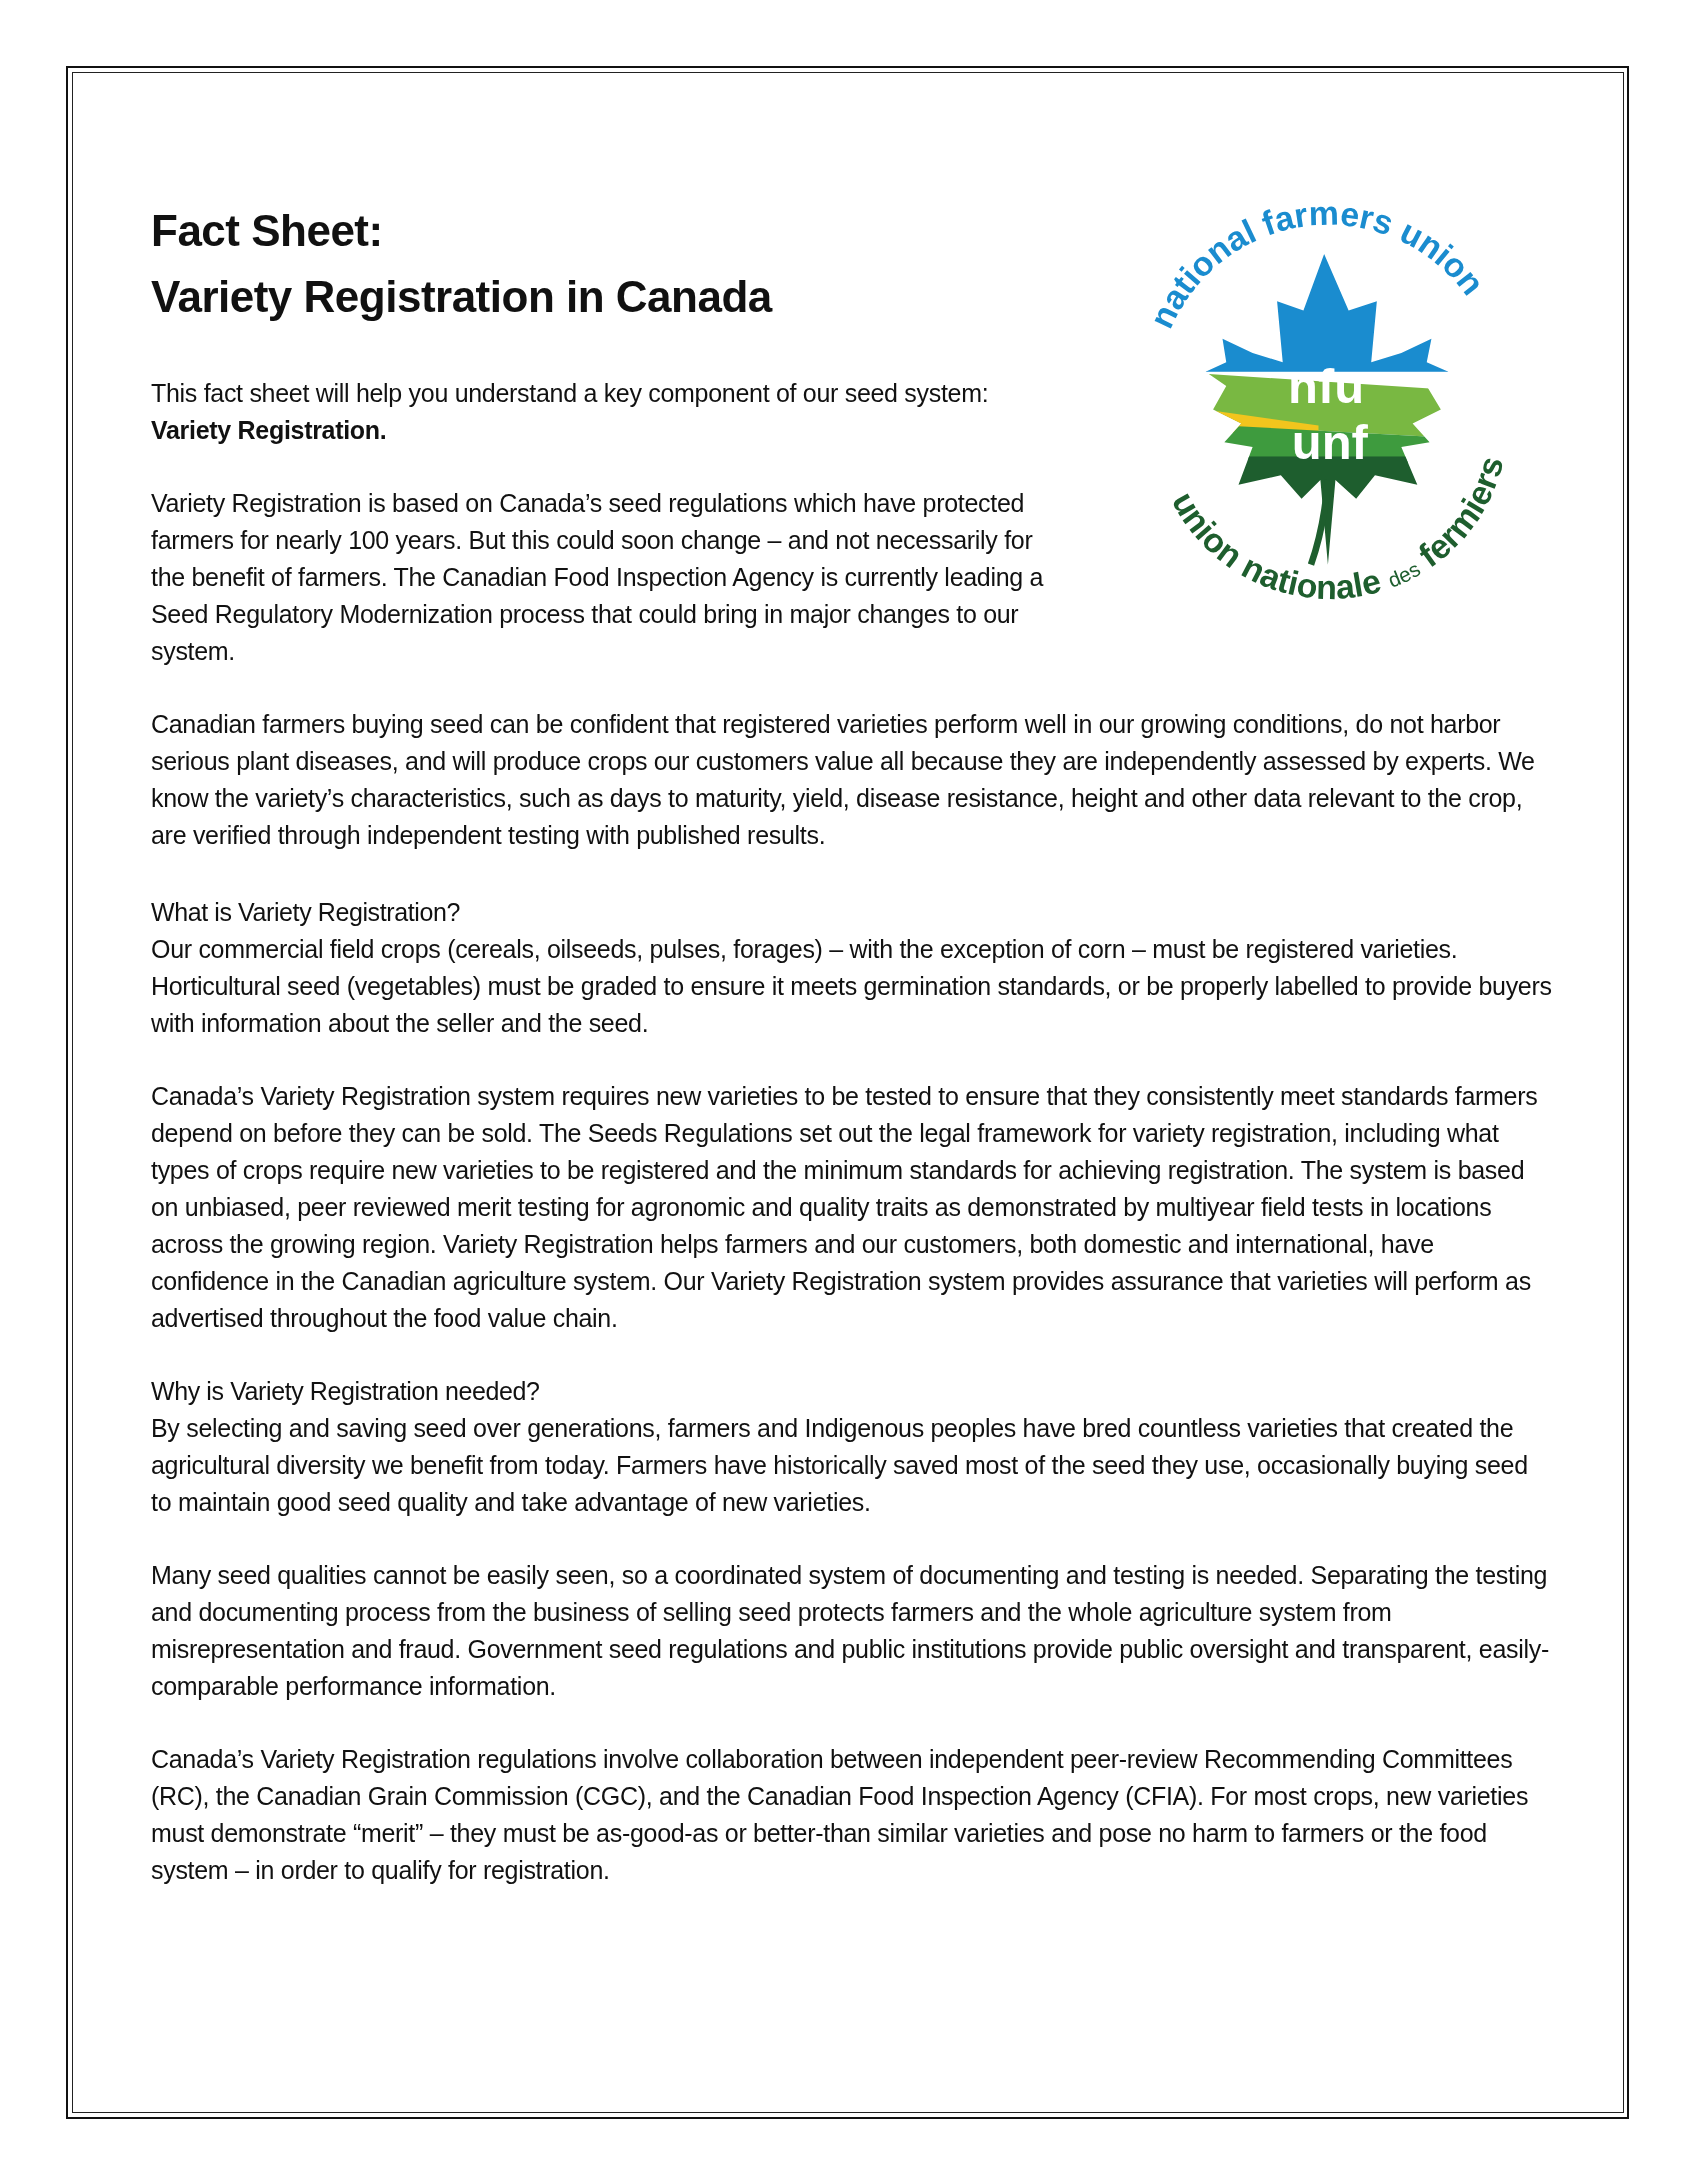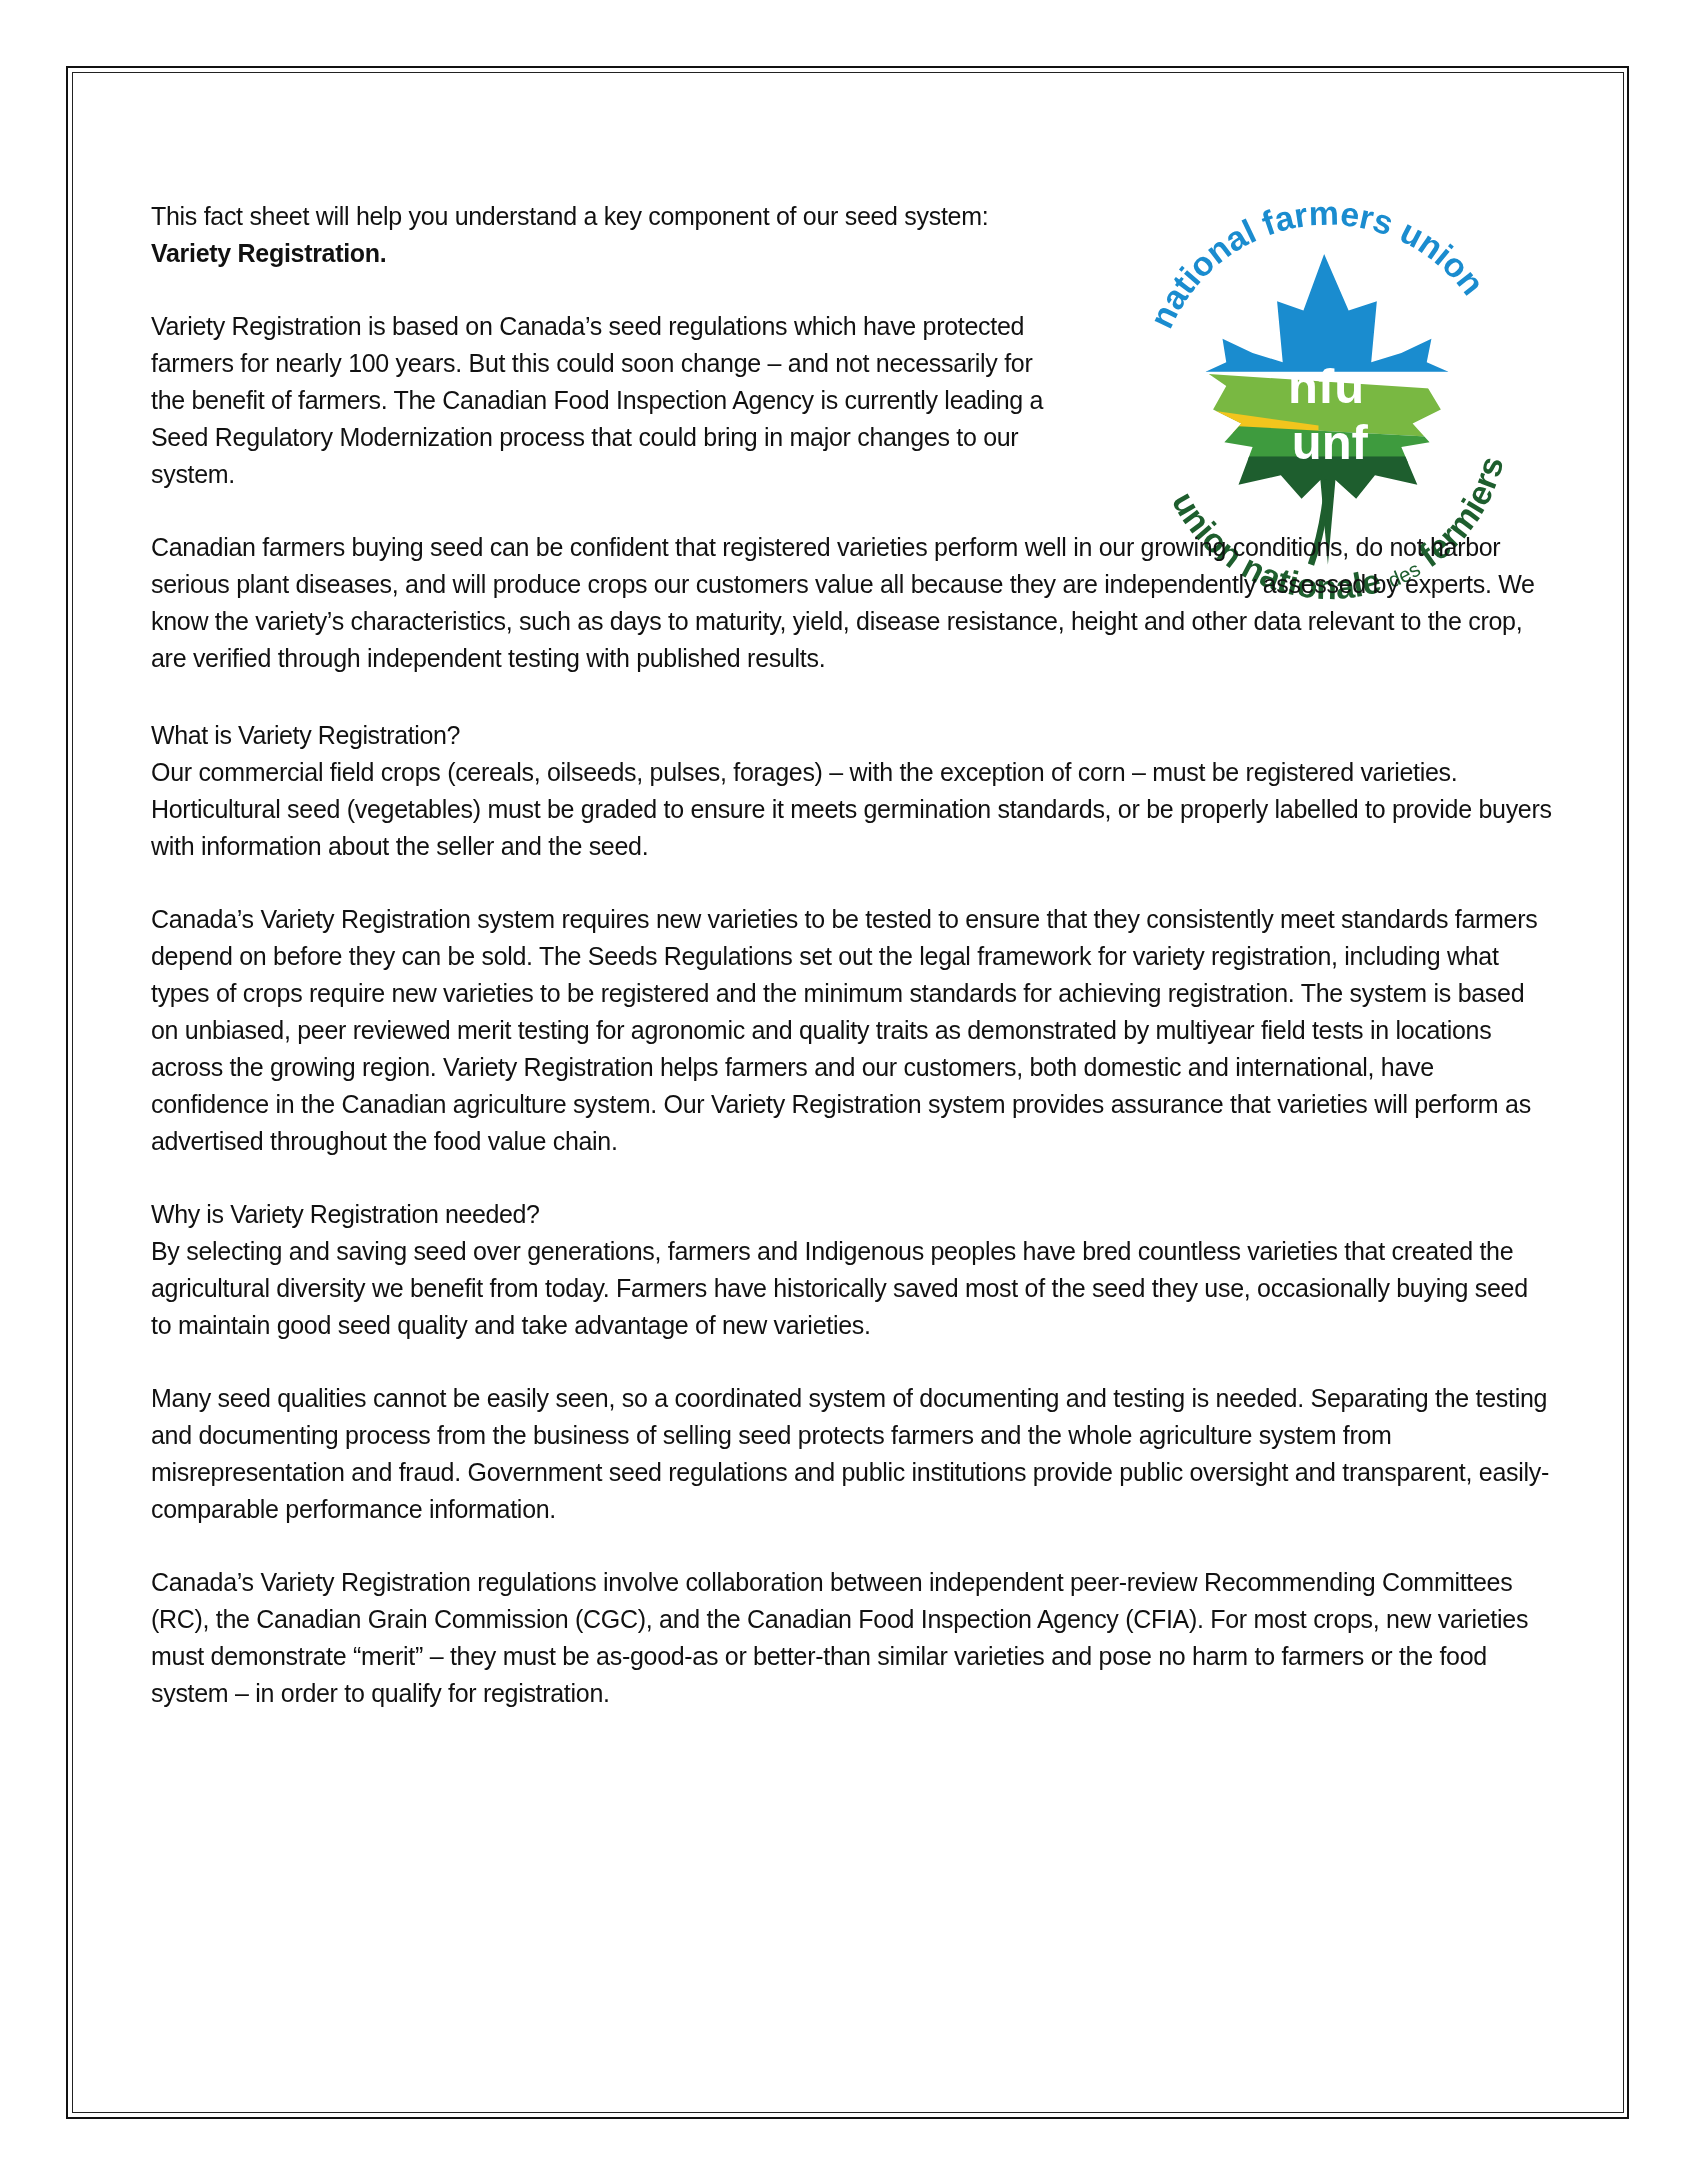--- a/index.html
+++ b/index.html
@@ -4,21 +4,21 @@
   <style>
     html, body { margin: 0; padding: 0; background: #ffffff; }
     body { width: 1695px; height: 2183px; position: relative; overflow: hidden;
            font-family: "Liberation Sans", "DejaVu Sans", sans-serif; color: #111; }
     .frame-outer { position: absolute; left: 66px; top: 66px; width: 1563px; height: 2053px;
                    border: 2.8px solid #111; box-sizing: border-box; }
     .frame-inner { position: absolute; left: 72px; top: 72px; width: 1552px; height: 2041px;
                    border: 1.4px solid #222; box-sizing: border-box; }
     .content { position: absolute; left: 151px; top: 198px; width: 1403px; }
     h1 { margin: 0; font-size: 44px; line-height: 66px; font-weight: bold; letter-spacing: -0.5px; }
-    .intro { width: 904px; }
+    .intro { width: 904px; margin-top: 45px; }
     p { margin: 0; font-size: 25px; line-height: 37px; letter-spacing: -0.3px; }
     .para-gap { height: 36px; }
     .section-head { font-weight: normal; font-size: 25px; line-height: 37px; margin: 0; letter-spacing: -0.4px; }
     .logo { position: absolute; left: 1102px; top: 160px; width: 433px; height: 480px; }
     .logo svg { width: 100%; height: 100%; }
   </style>
 </head>
 <body>
 
 <div class="frame-outer"></div>
@@ -46,20 +46,24 @@
     <text font-family="Liberation Sans, sans-serif" font-weight="bold" font-size="36" fill="#1a8ccf">
       <textPath href="#arcTop" startOffset="50%" text-anchor="middle">national farmers union</textPath>
     </text>
     <text font-family="Liberation Sans, sans-serif" font-weight="bold" font-size="36" fill="#1e5e2e">
       <textPath href="#arcBottom" startOffset="50%" text-anchor="middle"><tspan>union nationale</tspan> <tspan font-size="22" font-weight="normal">des</tspan> <tspan>fermiers</tspan></textPath>
     </text>
   </svg>
 </div>
 
 <div class="content">
+  <h1>
+    <span>Fact Sheet:</span><br>
+    <span>Variety Registration in Canada</span>
+  </h1>
 
   <div class="intro">
     <p><span>This fact sheet will help you understand a key component of our seed system: </span><b>Variety Registration.</b></p>
     <div class="para-gap"></div>
     <p style="width:904px;">Variety Registration is based on Canada’s seed regulations which have protected farmers for nearly 100 years. But this could soon change – and not necessarily for the benefit of farmers. The Canadian Food Inspection Agency is currently leading a Seed Regulatory Modernization process that could bring in major changes to our system.</p>
   </div>
 
   <div class="para-gap"></div>
   <p>Canadian farmers buying seed can be confident that registered varieties perform well in our growing conditions, do not harbor serious plant diseases, and will produce crops our customers value all because they are independently assessed by experts. We know the variety’s characteristics, such as days to maturity, yield, disease resistance, height and other data relevant to the crop, are verified through independent testing with published results.</p>
 

